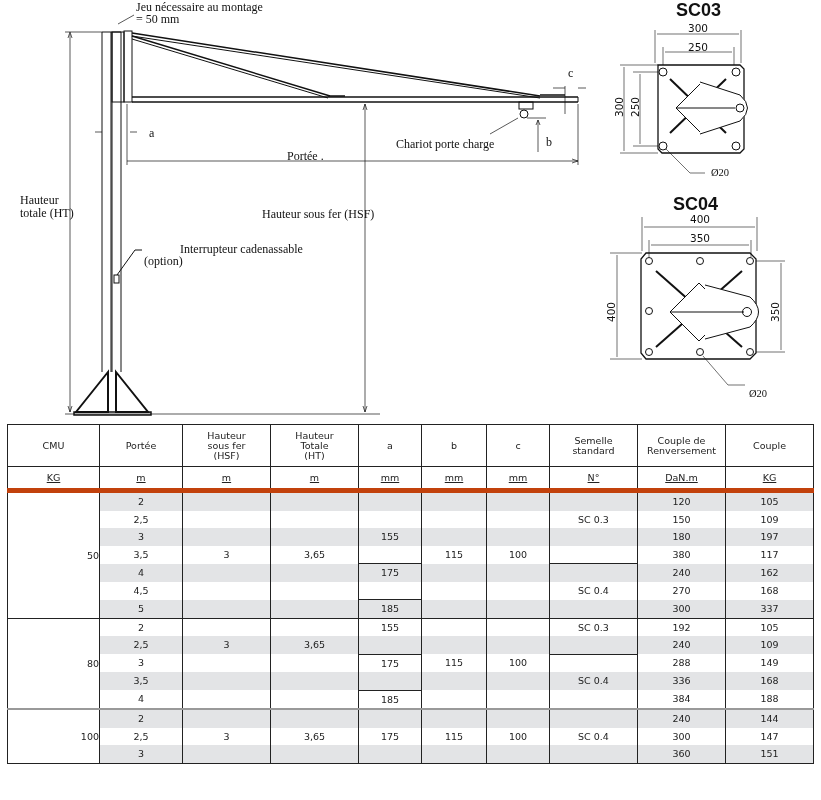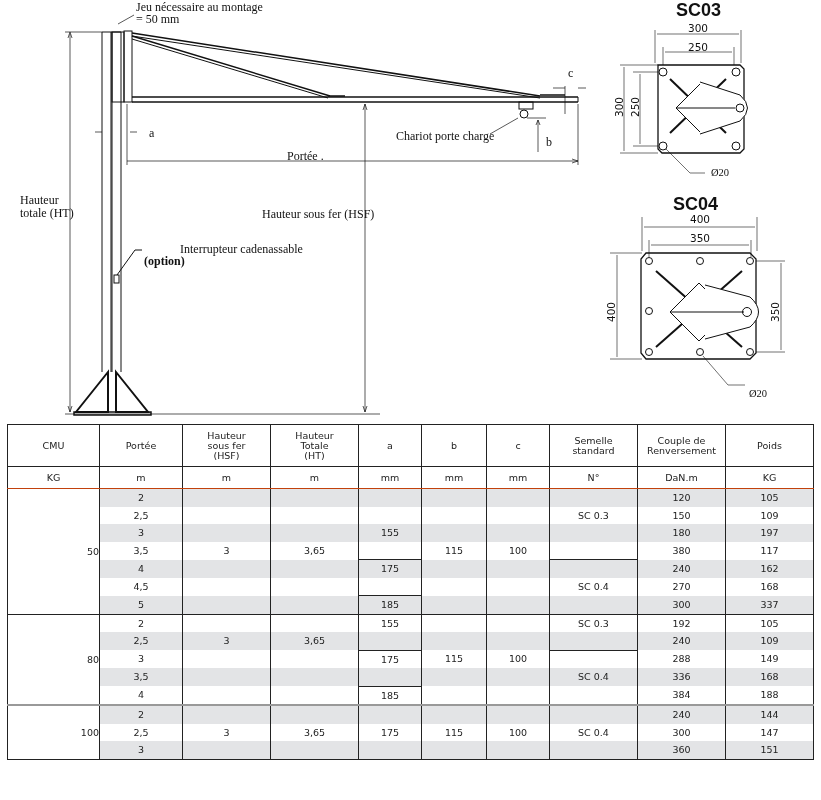--- a/index.html
+++ b/index.html
@@ -6,21 +6,21 @@
   body { width:821px; height:800px; position:relative; overflow:hidden;
          font-family:"DejaVu Sans", sans-serif; color:#111; }
   #drawing { position:absolute; left:0; top:0; width:821px; height:420px; }
   .lbl { position:absolute; font-family:"Liberation Serif", serif; font-size:12px; line-height:12px; color:#111; white-space:nowrap; }
   .plate-title { position:absolute; font-family:"Liberation Sans", sans-serif; font-weight:bold; font-size:18px; color:#111; }
   .dim { position:absolute; font-family:"DejaVu Sans", sans-serif; font-size:10.5px; color:#111; }
   .dimv { position:absolute; font-family:"DejaVu Sans", sans-serif; font-size:10.5px; color:#111; transform:rotate(-90deg); transform-origin:center; }
   table#specs { position:absolute; left:7px; top:424px; width:806px; border-collapse:collapse; table-layout:fixed; font-size:9.5px; }
   #specs td, #specs th { border-left:1px solid #222; border-right:1px solid #222; text-align:center; padding:0; font-weight:normal; color:#222; }
   #specs th { height:41px; border-top:1px solid #222; border-bottom:1px solid #222; font-size:9.5px; line-height:10px; }
-  #specs tr.units td { height:21px; border-bottom:1px solid #c2410c; }
+  #specs tr.units td { height:21px; border-bottom:5px solid #c2410c;text-decoration:underline; }
   #specs tr.d td { height:17.5px; line-height:17.5px; }
   #specs tr.g td.s { background:#e3e4e6; }
   #specs td.merge { background:#fff !important;text-align:right; }
   #specs tr.blockend td { border-bottom:1px solid #222; }
   #specs tr.blockend2 td { border-bottom:2px solid #999; }
 </style>
 </head>
 <body>
 
 <div id="drawing">
@@ -89,27 +89,27 @@
 
       <line x1="118" y1="24" x2="134" y2="15" stroke-width="0.7"></line>
     </g>
   </svg>
 
   <span class="lbl" style="left:136px;top:1px;">Jeu nécessaire au montage</span>
   <span class="lbl" style="left:136px;top:13px;">= 50 mm</span>
   <span class="lbl" style="left:149px;top:127px;">a</span>
   <span class="lbl" style="left:546px;top:136px;">b</span>
   <span class="lbl" style="left:568px;top:67px;">c</span>
-  <span class="lbl" style="left:396px;top:130px;">Chariot porte charge</span>
+  <span class="lbl" style="left:396px;top:138px;">Chariot porte charge</span>
   <span class="lbl" style="left:287px;top:150px;">Portée .</span>
   <span class="lbl" style="left:20px;top:194px;">Hauteur</span>
   <span class="lbl" style="left:20px;top:207px;">totale (HT)</span>
   <span class="lbl" style="left:262px;top:208px;">Hauteur sous fer (HSF)</span>
   <span class="lbl" style="left:144px;top:243px;margin-left:36px;">Interrupteur cadenassable</span>
-  <span class="lbl" style="left:144px;top:255px;font-weight:bold;">(option)</span>
+  <span class="lbl" style="left:144px;top:255px;">(option)</span>
 
   
   <div>
     <span class="plate-title" style="left:676px;top:0px;">SC03</span>
     <svg style="position:absolute;left:600px;top:25px;" width="221" height="160">
       <g stroke="#111" fill="none" stroke-width="1">
         <path d="M58 40 L140 40 L144 44 L144 124 L140 128 L62 128 L58 124 Z" stroke-width="1.3"></path>
         <circle cx="63" cy="47" r="4"></circle>
           <circle cx="136" cy="47" r="4"></circle>
         <circle cx="63" cy="121" r="4"></circle>
@@ -205,21 +205,21 @@
     <tr>
       <th><span>CMU</span></th>
       <th><span>Portée</span></th>
       <th><span>Hauteur</span><br><span>sous fer</span><br><span>(HSF)</span></th>
       <th><span>Hauteur</span><br><span>Totale</span><br><span>(HT)</span></th>
       <th><span>a</span></th>
       <th><span>b</span></th>
       <th><span>c</span></th>
       <th><span>Semelle</span><br><span>standard</span></th>
       <th><span>Couple de</span><br><span>Renversement</span></th>
-      <th><span>Poids</span></th>
+      <th><span>Couple</span></th>
     </tr>
   </thead>
   <tbody>
     <tr class="units">
       <td>KG</td>
       <td>m</td>
       <td>m</td>
       <td>m</td>
       <td>mm</td>
       <td>mm</td>

